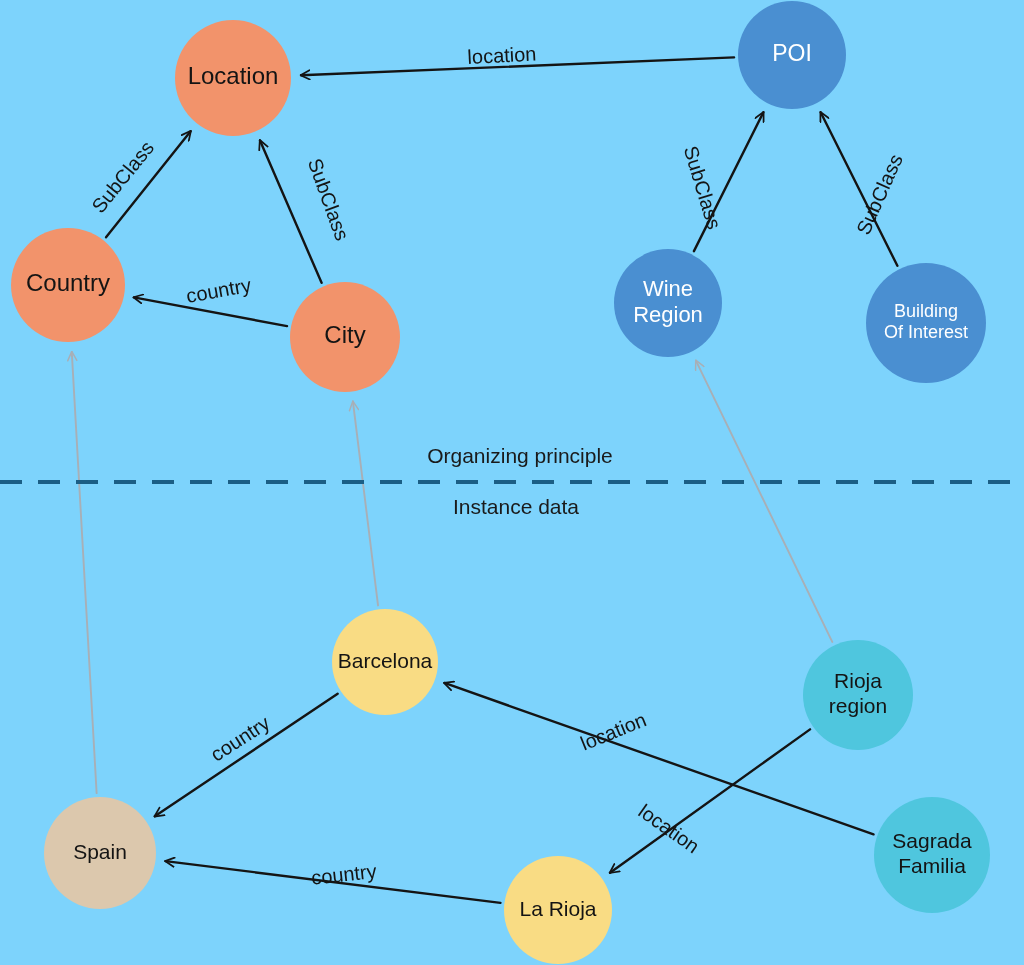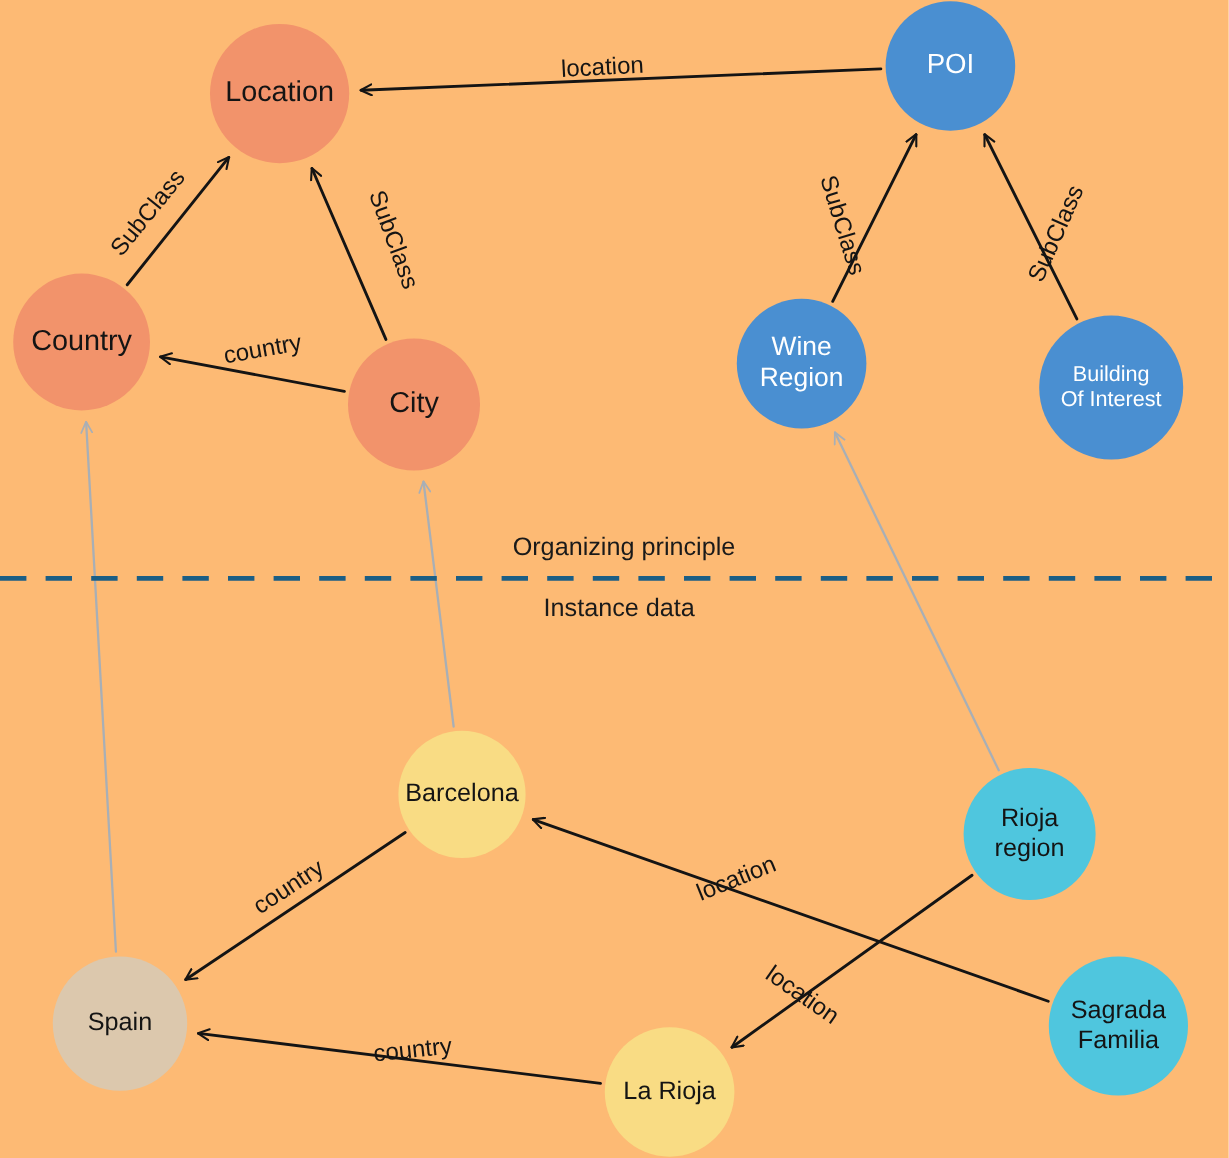--- a/index.html
+++ b/index.html
@@ -11,21 +11,21 @@
   body {
     font-family: "Liberation Sans", "DejaVu Sans", sans-serif;
     width: 1024px;
     height: 965px;
     overflow: hidden;
   }
   #diagram-root {
     position: relative;
     width: 1024px;
     height: 965px;
-    background: #fdba74;
+    background: #7dd3fc;
   }
   svg#graph-canvas {
     position: absolute;
     left: 0;
     top: 0;
     width: 1024px;
     height: 965px;
   }
   .node-circle {
     stroke: none;

